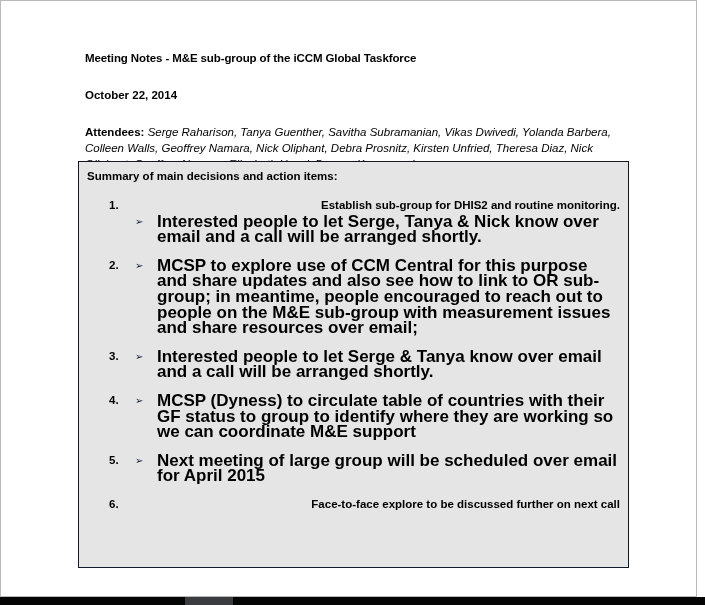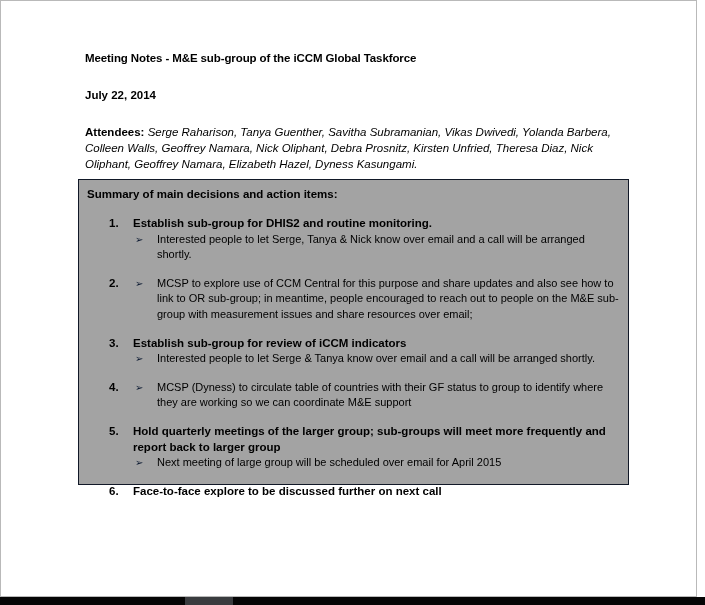--- a/index.html
+++ b/index.html
@@ -91,24 +91,24 @@
     font-style: normal;
   }
   .attendees .names {
     font-style: italic;
   }
 
   
   .summary-box {
     position: absolute;
     left: 77px;
-    top: 178px;
+    top: 160px;
     width: 551px;
-    height: 306px;
-    background: #a3a3a3;
+    height: 407px;
+    background: #e5e5e5;
     border: 1.5px solid #111827;
     box-sizing: border-box;
   }
 
   .summary-inner {
     padding: 7px 10px 0 8px;
   }
 
   .summary-heading {
     font-size: 11.5px;
@@ -140,20 +140,21 @@
     color: #000000;
     line-height: 15.6px;
   }
 
   .item-text {
     font-size: 11.5px;
     font-weight: bold;
     color: #000000;
     line-height: 15.6px;
     width: 487px;
+    text-align: right;
   }
 
   ul.subitems {
     list-style: none;
     margin: 0;
     padding: 0;
   }
 
   li.subitem {
     position: relative;
@@ -164,39 +165,39 @@
   .sub-arrow {
     position: absolute;
     left: 2px;
     top: 0;
     font-size: 10px;
     color: #0d1b33;
     line-height: 15.6px;
   }
 
   .sub-text {
-    font-size: 11px;
-    font-weight: normal;
+    font-size: 17px;
+    font-weight: bold;
     color: #000000;
     line-height: 15.6px;
     width: 462px;
   }
 </style>
 </head>
 <body>
 
 <div class="doc-viewer">
 
   <div class="page-sheet">
 
     <div class="page-body">
 
       <p class="doc-title">Meeting Notes - M&amp;E sub-group of the iCCM Global Taskforce</p>
 
-      <p class="doc-date">July 22, 2014</p>
+      <p class="doc-date">October 22, 2014</p>
 
       <p class="attendees">
         <span class="lbl">Attendees:</span>
         <span class="names">Serge Raharison, Tanya Guenther, Savitha Subramanian, Vikas Dwivedi,  Yolanda Barbera, Colleen Walls, Geoffrey Namara, Nick Oliphant, Debra Prosnitz, Kirsten Unfried, Theresa Diaz,  Nick Oliphant, Geoffrey Namara,  Elizabeth Hazel, Dyness Kasungami.</span>
       </p>
 
     </div>
 
     <div class="summary-box">
       <div class="summary-inner">
@@ -218,40 +219,38 @@
               <span class="item-num">2.</span>
               <ul class="subitems">
                 <li class="subitem">
                   <span class="sub-arrow">➢</span>
                   <div class="sub-text">MCSP to explore use of CCM Central for this purpose and share updates and also see how to link to OR sub-group; in meantime, people encouraged to reach out to people on the M&amp;E sub-group with measurement issues and share resources over email;</div>
                 </li>
               </ul>
             </li>
             <li class="item">
               <span class="item-num">3.</span>
-              <div class="item-text">Establish sub-group for review of iCCM indicators</div>
               <ul class="subitems">
                 <li class="subitem">
                   <span class="sub-arrow">➢</span>
                   <div class="sub-text">Interested people to let Serge &amp; Tanya know over email and a call will be arranged shortly.</div>
                 </li>
               </ul>
             </li>
             <li class="item">
               <span class="item-num">4.</span>
               <ul class="subitems">
                 <li class="subitem">
                   <span class="sub-arrow">➢</span>
                   <div class="sub-text">MCSP (Dyness) to circulate table of countries with their GF status to group to identify where they are working so we can coordinate M&amp;E support</div>
                 </li>
               </ul>
             </li>
             <li class="item">
               <span class="item-num">5.</span>
-              <div class="item-text">Hold quarterly meetings of the larger group; sub-groups will meet more frequently and report back to larger group</div>
               <ul class="subitems">
                 <li class="subitem">
                   <span class="sub-arrow">➢</span>
                   <div class="sub-text">Next meeting of large group will be scheduled over email for April 2015</div>
                 </li>
               </ul>
             </li>
             <li class="item">
               <span class="item-num">6.</span>
               <div class="item-text">Face-to-face explore to be discussed further on next call</div>

